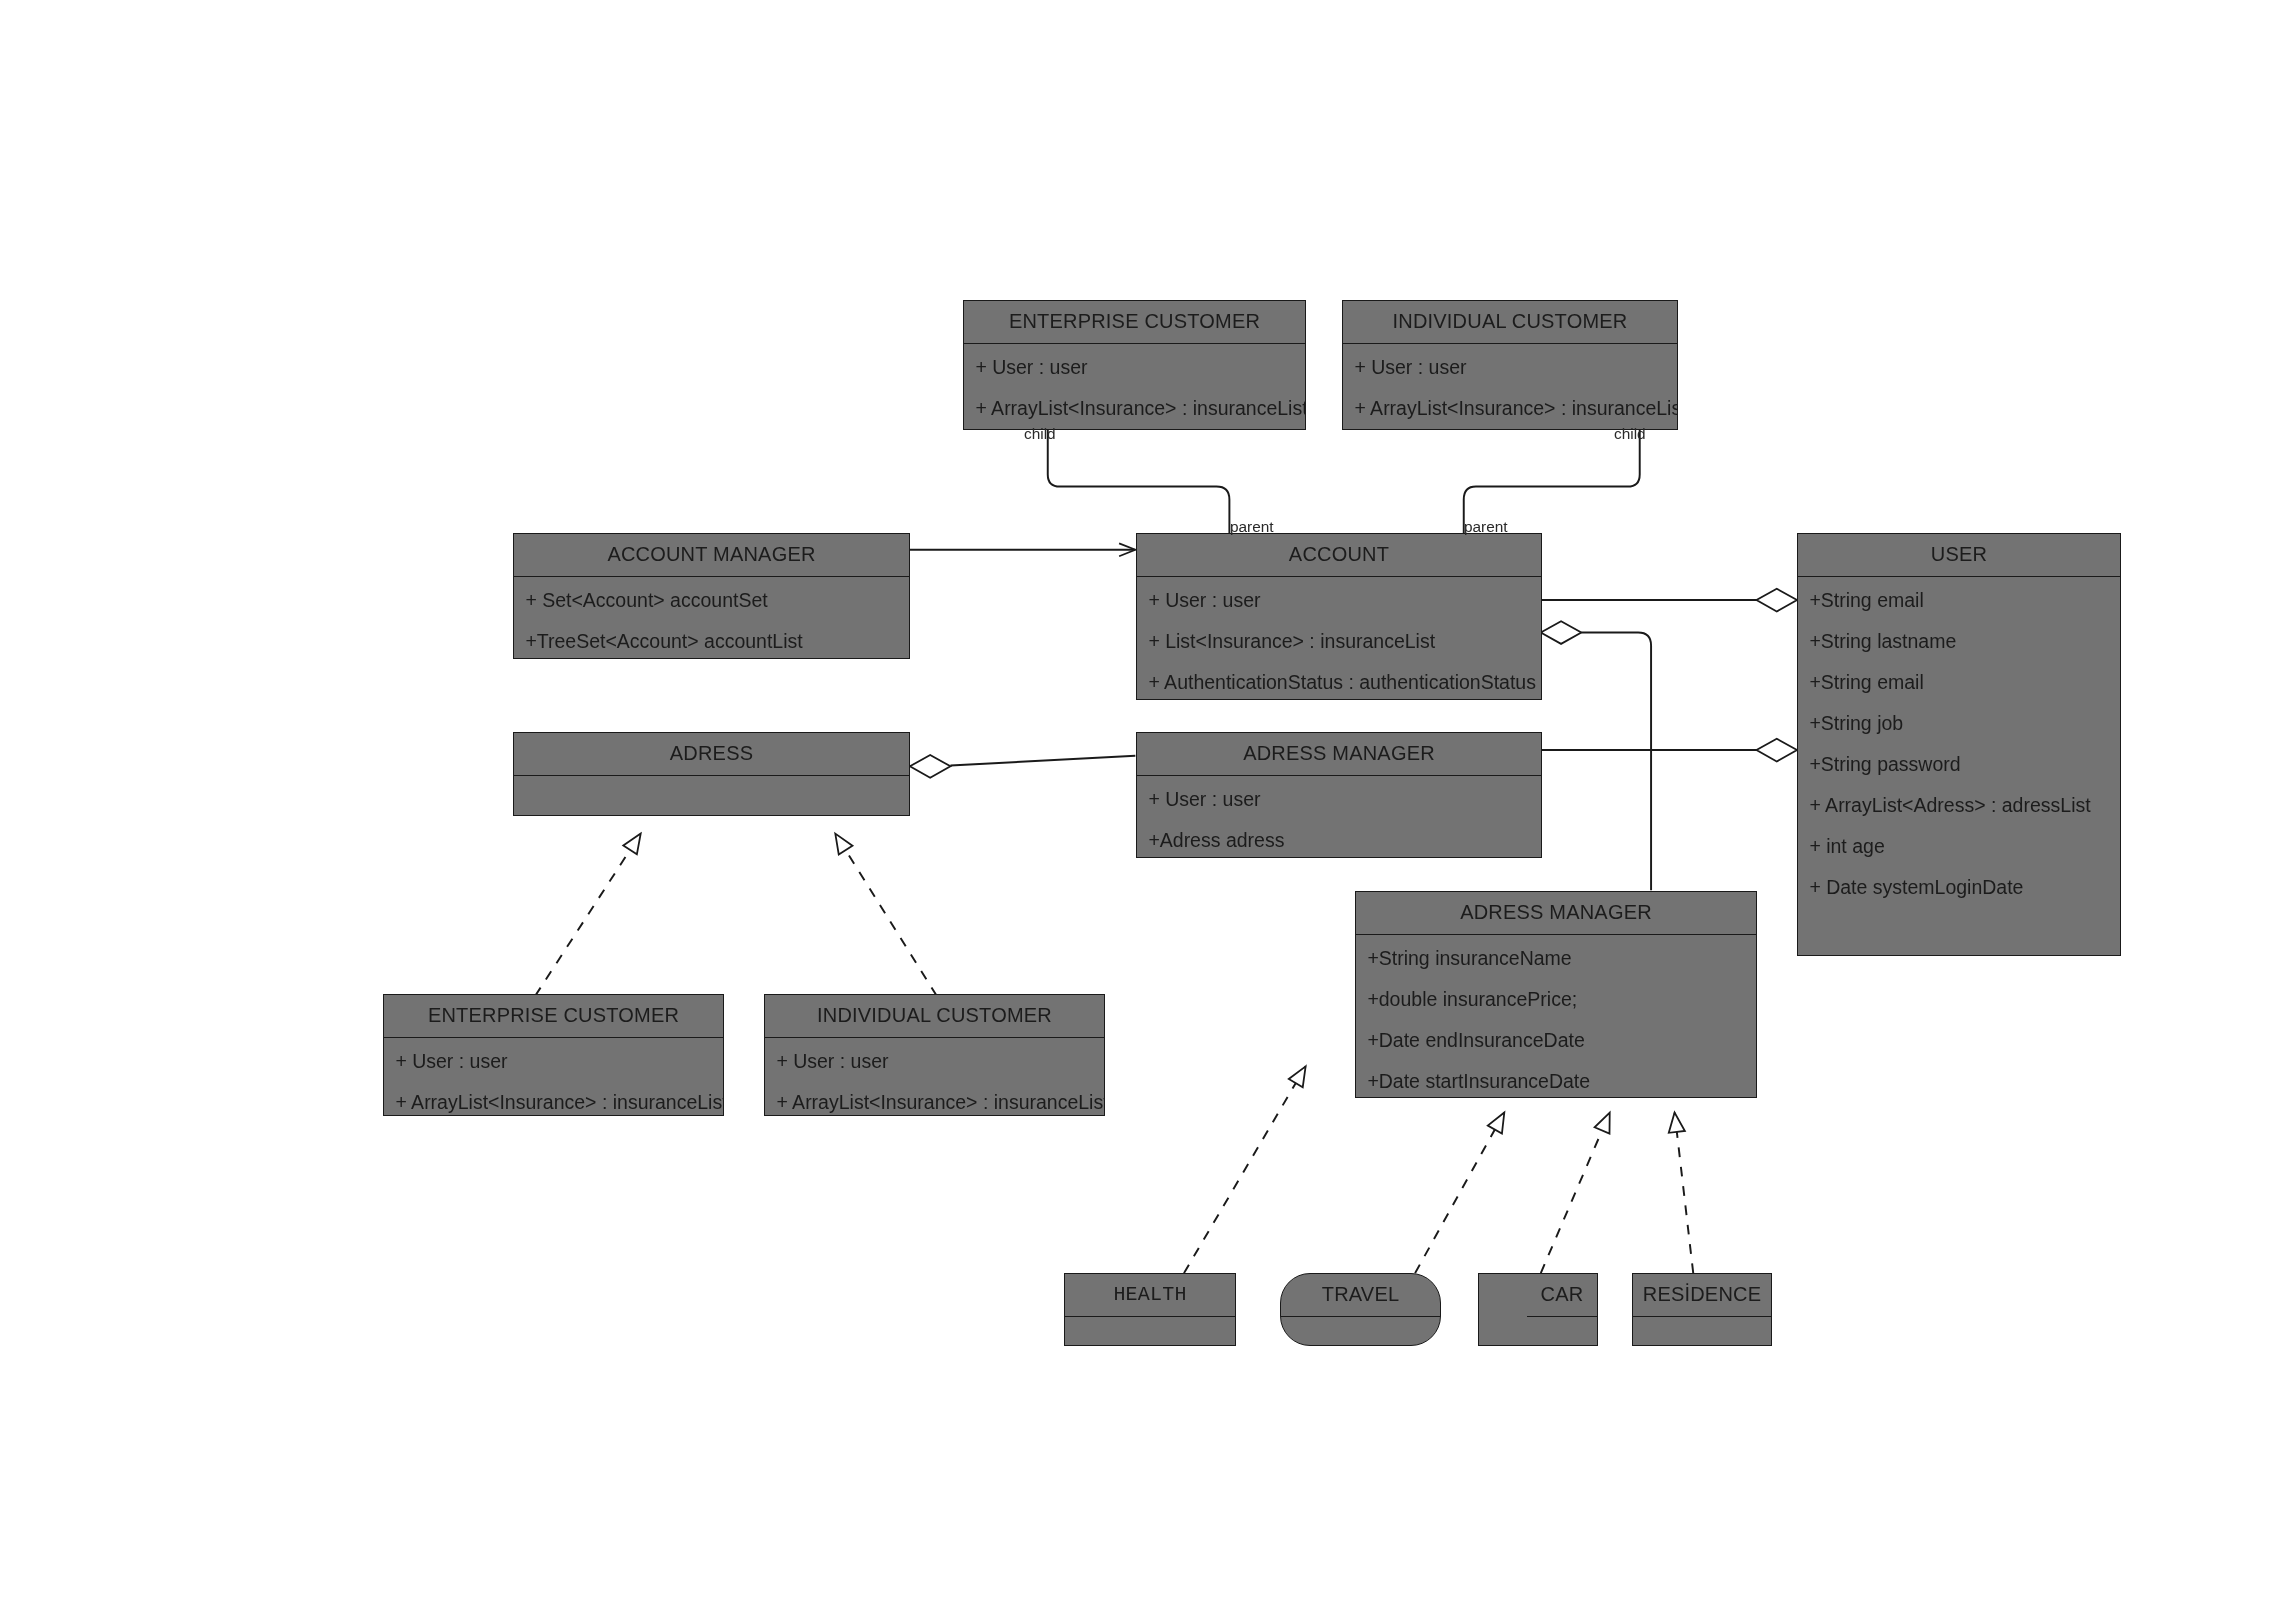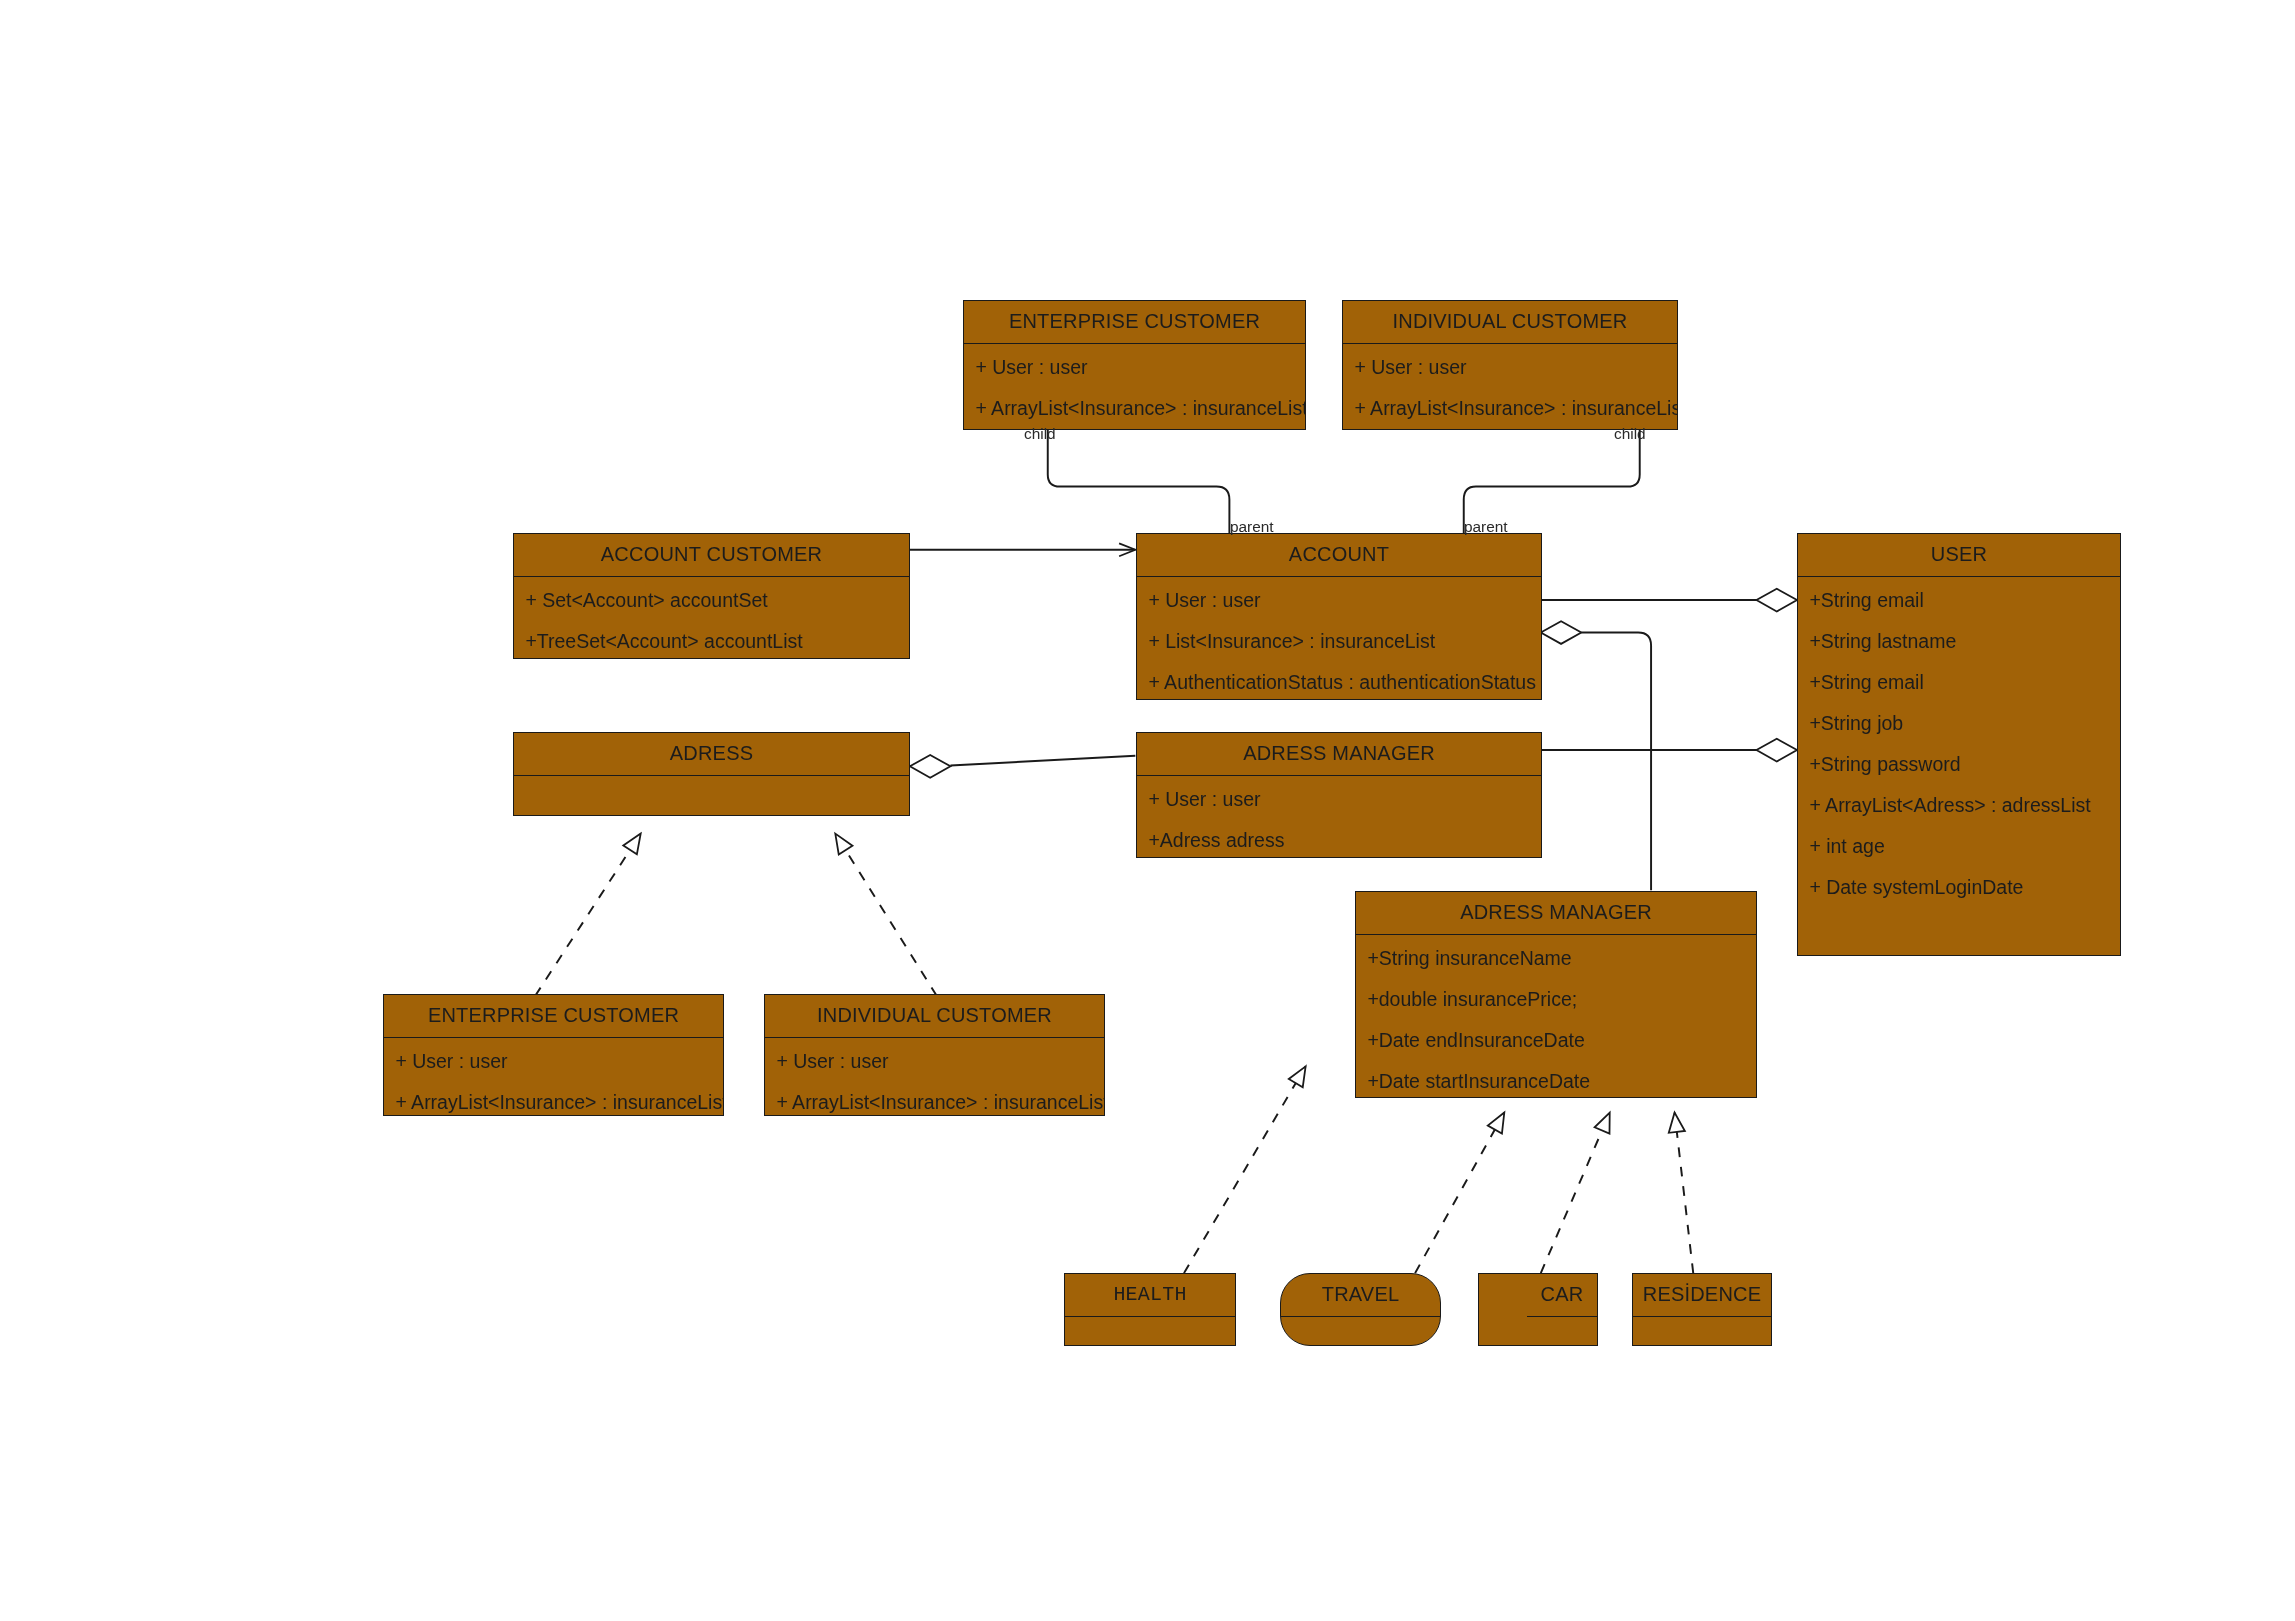--- a/index.html
+++ b/index.html
@@ -23,21 +23,21 @@
     left: 0;
     top: 0;
     width: 2295px;
     height: 1621px;
     pointer-events: none;
   }
   .node {
     position: absolute;
     box-sizing: border-box;
     border: 1.6px solid #1a1a1a;
-    background: #a16207;
+    background: #737373;
     z-index: 3;
   }
   .node-title {
     box-sizing: border-box;
     width: 100%;
     text-align: center;
     font-size: 20px;
     letter-spacing: 0.2px;
     color: #1c1c1c;
     padding: 9px 3.2px 9.7px 3.2px;
@@ -156,21 +156,21 @@
 
   <div class="node" style="left:1342px; top:300px; width:336px; height:130px;">
     <div class="node-title">INDIVIDUAL CUSTOMER</div>
     <div class="node-body">
       <div class="attr">+ User : user</div>
       <div class="attr">+ ArrayList&lt;Insurance&gt; : insuranceList</div>
     </div>
   </div>
 
   <div class="node" style="left:513px; top:533px; width:397px; height:126px;">
-    <div class="node-title">ACCOUNT CUSTOMER</div>
+    <div class="node-title">ACCOUNT MANAGER</div>
     <div class="node-body">
       <div class="attr">+ Set&lt;Account&gt; accountSet</div>
       <div class="attr">+TreeSet&lt;Account&gt; accountList</div>
     </div>
   </div>
 
   <div class="node" style="left:1136px; top:533px; width:406px; height:167px;">
     <div class="node-title">ACCOUNT</div>
     <div class="node-body">
       <div class="attr">+ User : user</div>

